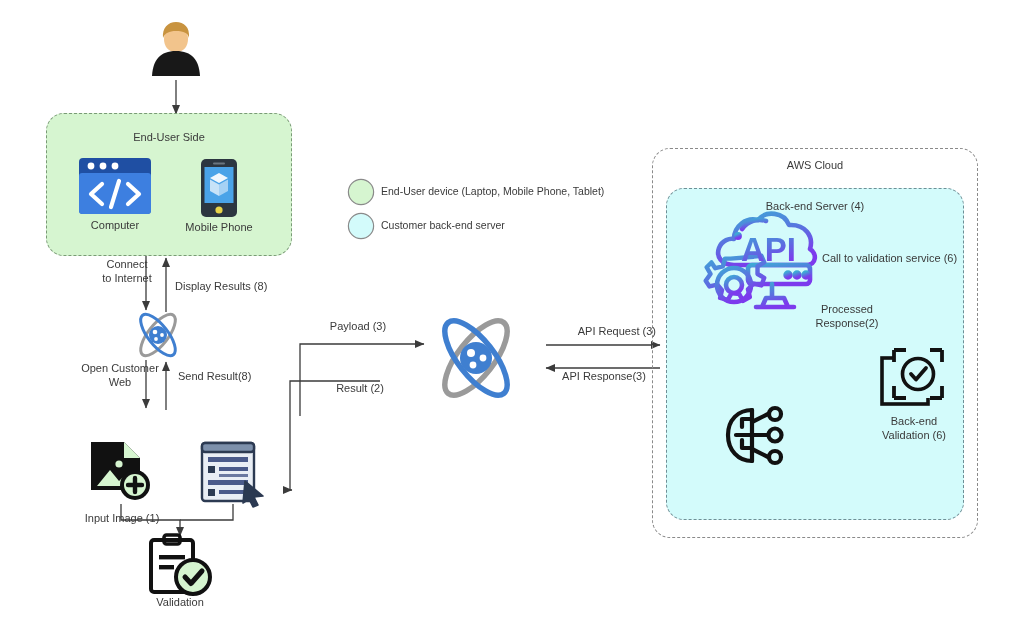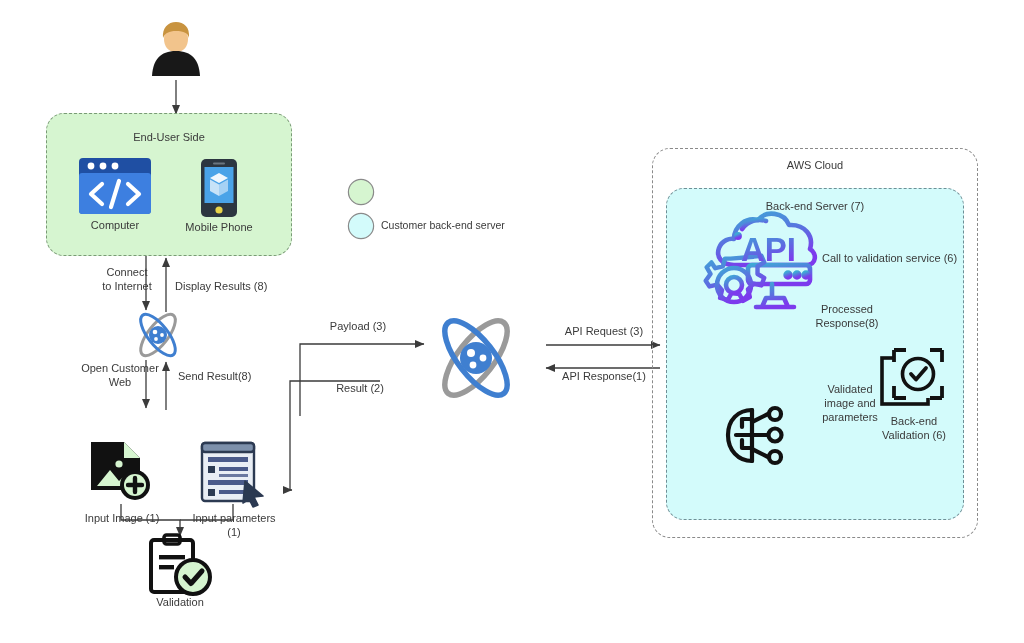--- a/index.html
+++ b/index.html
@@ -64,21 +64,21 @@
   <div class="box green" style="left:46px;top:113px;width:246px;height:143px;">
     <div class="grp-title" style="top:17px;">End-User Side</div>
   </div>
 
 
   <div class="box plain" style="left:652px;top:148px;width:326px;height:390px;">
     <div class="grp-title" style="top:10px;">AWS Cloud</div>
   </div>
 
   <div class="box cyan" style="left:666px;top:188px;width:298px;height:332px;">
-    <div class="grp-title" style="top:11px;">Back-end Server (7)</div>
+    <div class="grp-title" style="top:11px;">Back-end Server (4)</div>
   </div>
 
   <div class="icwrap" style="left:146px;top:18px;width:60px;height:62px;">
     <svg width="60" height="62" viewBox="0 0 60 62">
       <path d="M30 8 C22 8 18 13 18 21 C18 28 22 34 30 34 C38 34 42 28 42 21 C42 13 38 8 30 8 Z" fill="#f2c48c"></path>
       <path d="M17 20 C16 10 22 4 30 4 C38 4 44 9 43 20 C42 15 38 13 30 13 C23 13 19 15 17 20 Z" fill="#c8933f"></path>
       <path d="M30 33 C14 33 7 42 6 58 L54 58 C53 42 46 33 30 33 Z" fill="#181818"></path>
     </svg>
   </div>
 
@@ -161,22 +161,20 @@
       <rect x="9" y="16" width="40" height="5" fill="#4a5a8a"></rect>
       <rect x="9" y="25" width="7" height="7" fill="#2c3a52"></rect>
         <rect x="20" y="26" width="29" height="4" fill="#4a5a8a"></rect>
       <rect x="20" y="33" width="29" height="3" fill="#6a78a0"></rect>
       <rect x="9" y="39" width="40" height="5" fill="#4a5a8a"></rect>
       <rect x="9" y="48" width="7" height="7" fill="#2c3a52"></rect>
         <rect x="20" y="49" width="29" height="4" fill="#4a5a8a"></rect>
       <path d="M46 40 L64 55 L55 56 L59 64 L54 66 L50 58 L44 62 Z" fill="#2c3a52" stroke="#2c3a52" stroke-width="1.6" stroke-linejoin="round"></path>
     </svg>
   </div>
-  <div class="lbl" style="left:183px;top:512px;width:102px;">Input parameters
-(1)</div>
 
   <div class="icwrap" style="left:148px;top:534px;width:64px;height:62px;">
     <svg width="64" height="62" viewBox="0 0 64 62">
       <rect x="3" y="6" width="42" height="52" rx="3" fill="none" stroke="#111" stroke-width="4"></rect>
       <rect x="16" y="1" width="16" height="9" rx="2.5" fill="none" stroke="#111" stroke-width="3.6"></rect>
       <rect x="11" y="21" width="26" height="4.4" fill="#111"></rect>
       <rect x="11" y="31" width="15" height="4.4" fill="#111"></rect>
       <circle cx="45" cy="43" r="17" fill="#d6f5d0" stroke="#111" stroke-width="4"></circle>
       <path d="M37 43 L43 49.5 L54 37" stroke="#111" stroke-width="5" fill="none" stroke-linecap="round" stroke-linejoin="round"></path>
     </svg>
@@ -225,42 +223,40 @@
         <path d="M30 6 L30 57"></path>
         <path d="M30 15 L20 15 L20 23 M30 31 L14 31 M30 44 L20 44 L20 36"></path>
         <path d="M30 18 L46 10 M30 31 L46 31 M30 45 L46 53"></path>
         <circle cx="53" cy="10" r="6"></circle>
         <circle cx="53" cy="31" r="6.5"></circle>
         <circle cx="53" cy="53" r="6"></circle>
       </g>
     </svg>
   </div>
 
-  <div class="lbl" style="left:96px;top:266px;width:62px;">Connect
+  <div class="lbl" style="left:96px;top:258px;width:62px;">Connect
 to Internet</div>
   <div class="lbl" style="left:175px;top:280px;width:110px;text-align:left;">Display Results (8)</div>
   <div class="lbl" style="left:80px;top:362px;width:80px;">Open Customer
 Web</div>
   <div class="lbl" style="left:178px;top:370px;width:90px;text-align:left;">Send Result(8)</div>
   <div class="lbl" style="left:318px;top:320px;width:80px;">Payload (3)</div>
   <div class="lbl" style="left:322px;top:382px;width:76px;">Result (2)</div>
-  <div class="lbl" style="left:552px;top:325px;width:104px;">API Request (3)</div>
-  <div class="lbl" style="left:550px;top:370px;width:108px;">API Response(1)</div>
+  <div class="lbl" style="left:552px;top:325px;width:104px;text-align:right;">API Request (3)</div>
+  <div class="lbl" style="left:550px;top:370px;width:108px;">API Response(3)</div>
   <div class="lbl" style="left:822px;top:252px;width:152px;text-align:left;">Call to validation service (6)</div>
   <div class="lbl" style="left:810px;top:303px;width:74px;">Processed
-Response(8)</div>
-  <div class="lbl" style="left:812px;top:383px;width:76px;">Validated
-image and
-parameters</div>
+Response(2)</div>
 
   <div class="icwrap" style="left:347px;top:178px;width:28px;height:28px;">
     <svg width="28" height="28" viewBox="0 0 28 28">
       <circle cx="14" cy="14" r="12.6" fill="#d6f5d0" stroke="#8a8a8a" stroke-width="1.2"></circle>
     </svg>
   </div>
+  <div class="legend-txt" style="left:381px;top:185px;">End-User device (Laptop, Mobile Phone, Tablet)</div>
 
   <div class="icwrap" style="left:347px;top:212px;width:28px;height:28px;">
     <svg width="28" height="28" viewBox="0 0 28 28">
       <circle cx="14" cy="14" r="12.6" fill="#d3fbfb" stroke="#8a8a8a" stroke-width="1.2"></circle>
     </svg>
   </div>
   <div class="legend-txt" style="left:381px;top:219px;">Customer back-end server</div>
 
 </div>
 

